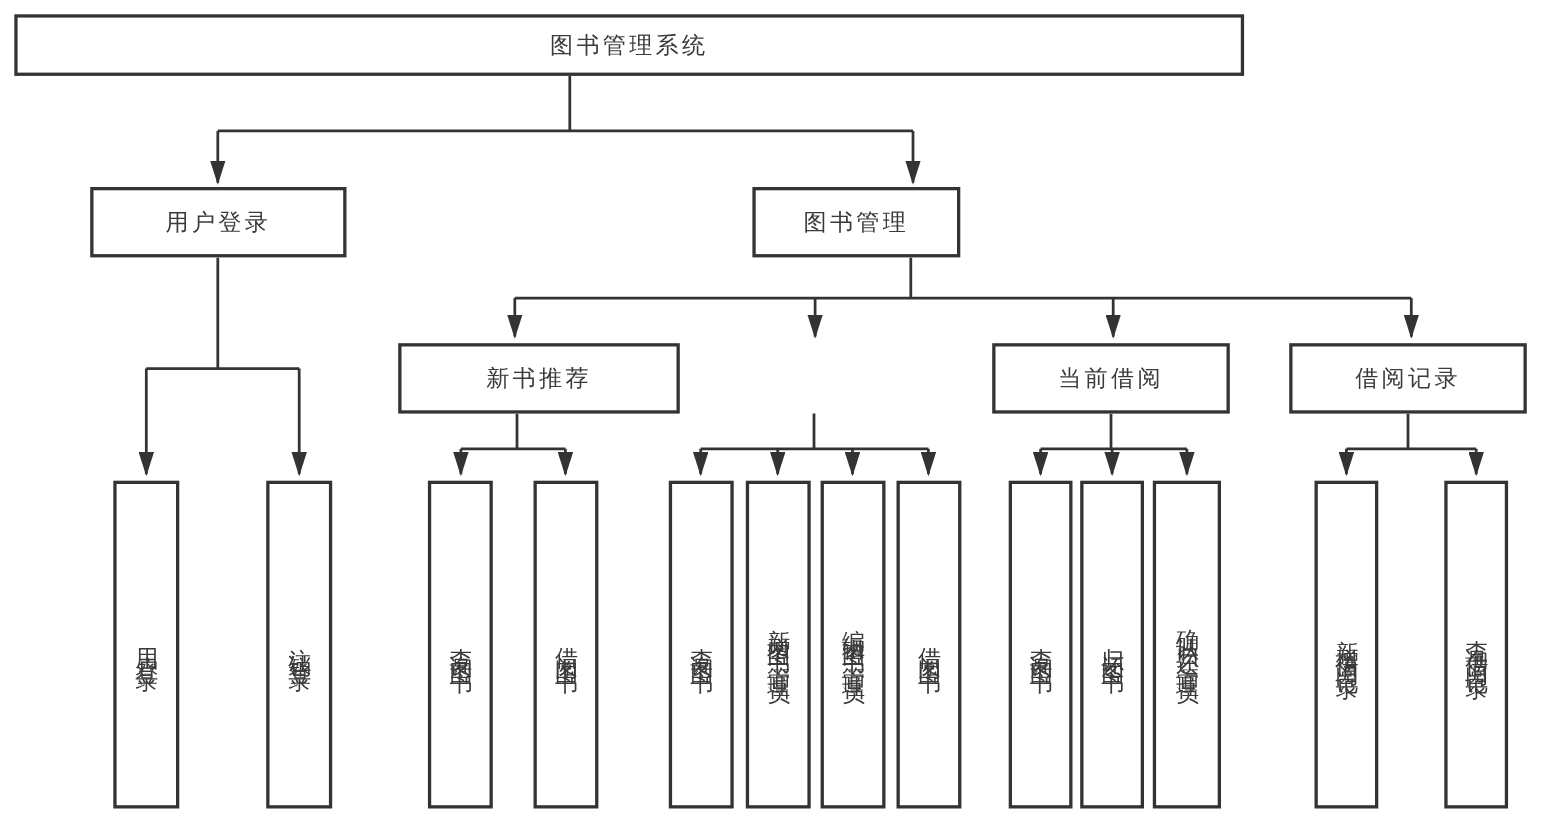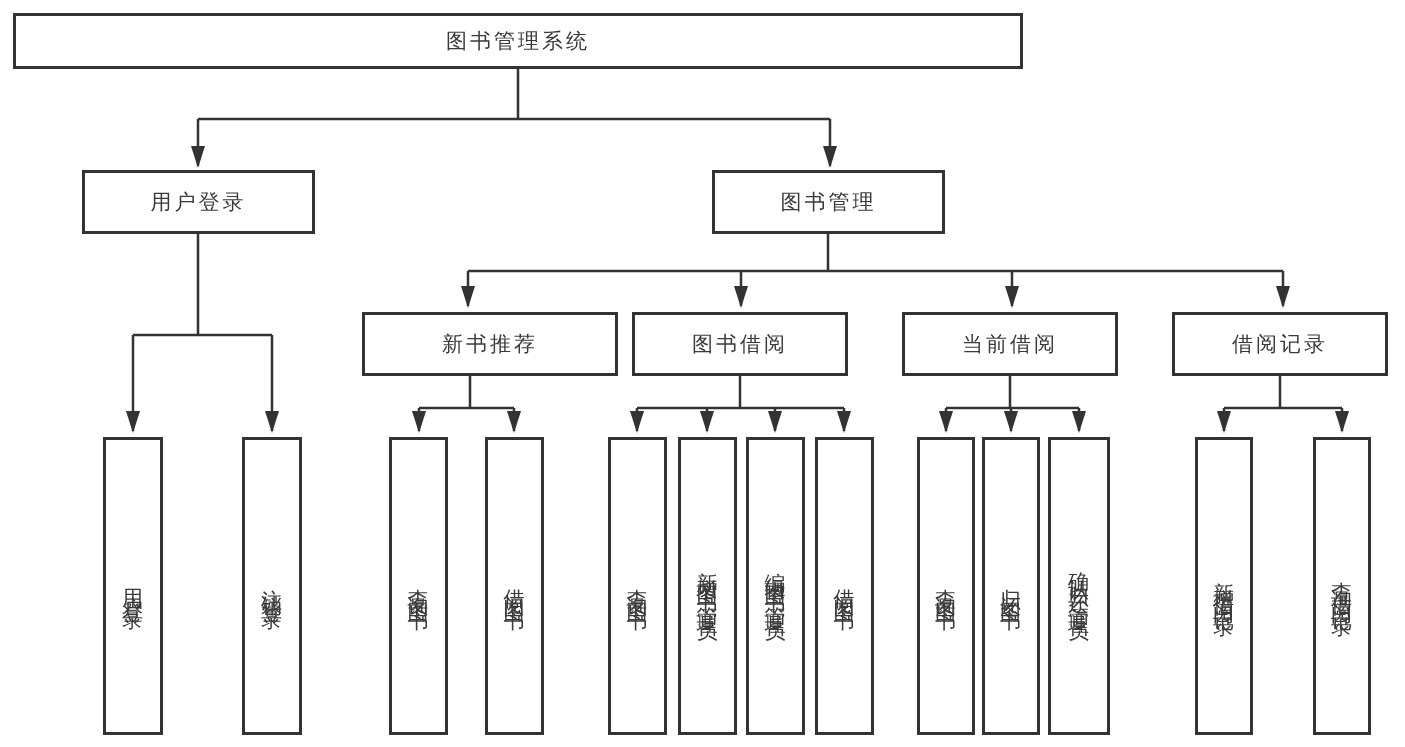--- a/index.html
+++ b/index.html
@@ -86,36 +86,33 @@
       <line x1="946" y1="408" x2="946" y2="431" marker-end="url(#arw)"></line>
       <line x1="1011" y1="408" x2="1011" y2="431" marker-end="url(#arw)"></line>
       <line x1="1079" y1="408" x2="1079" y2="431" marker-end="url(#arw)"></line>
 
       <path d="M1280,376 V408 M1224,408 H1342"></path>
       <line x1="1224" y1="408" x2="1224" y2="431" marker-end="url(#arw)"></line>
       <line x1="1342" y1="408" x2="1342" y2="431" marker-end="url(#arw)"></line>
     </g>
   </svg>
 
-  <div class="node h" style="left:13px;top:13px;width:1010px;height:56px">
+  <div class="node h" style="left:13px;top:13px;width:1118px;height:56px">
     <span>图书管理系统</span>
   </div>
 
   <div class="node h" style="left:82px;top:170px;width:233px;height:64px">
     <span>用户登录</span>
   </div>
-  <div class="node h" style="left:712px;top:170px;width:233px;height:64px">
+  <div class="node h" style="left:684px;top:170px;width:189px;height:64px">
     <span>图书管理</span>
   </div>
 
   <div class="node h" style="left:362px;top:312px;width:256px;height:64px">
     <span>新书推荐</span>
-  </div>
-  <div class="node h" style="left:632px;top:312px;width:216px;height:64px">
-    <span>图书借阅</span>
   </div>
   <div class="node h" style="left:1172px;top:312px;width:216px;height:64px">
     <span>借阅记录</span>
   </div>
   <div class="node h" style="left:902px;top:312px;width:216px;height:64px">
     <span>当前借阅</span>
   </div>
 
   <div class="node v" style="left:103px;top:437px;width:60px;height:298px">
     <span>用户登录</span>

